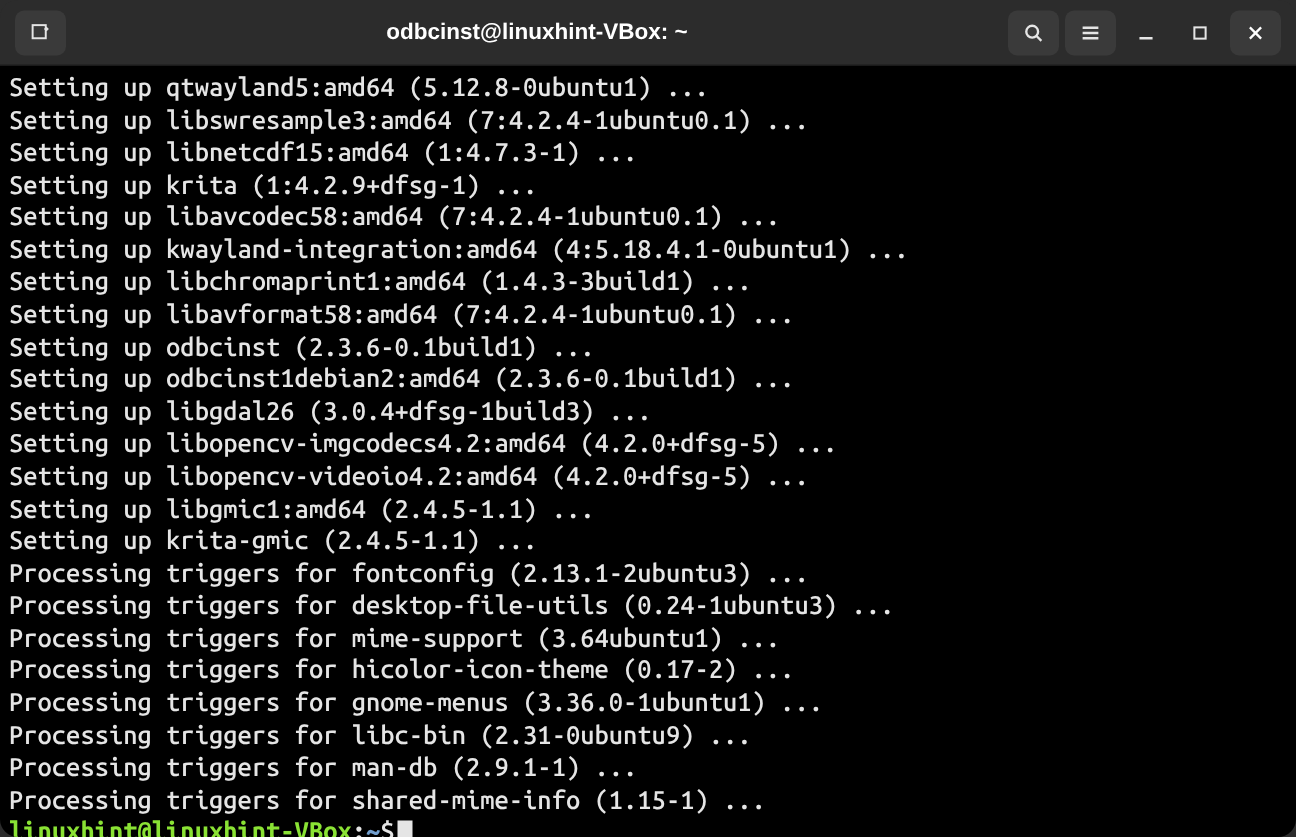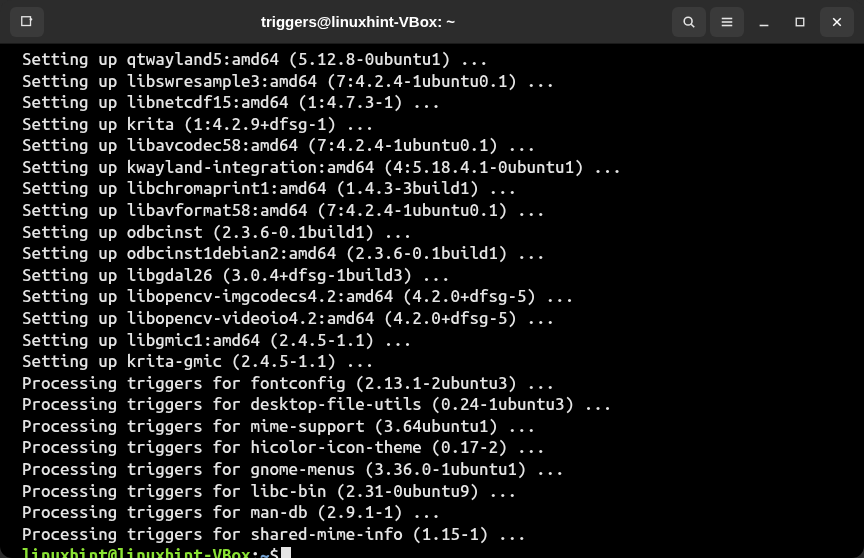--- a/index.html
+++ b/index.html
@@ -69,21 +69,21 @@
       gap: 4px;
       align-items: center;
     }
     .terminal {
       flex: 1;
       background: #000000;
       color: #e5e5e5;
       font-family: "Ubuntu Mono", "DejaVu Sans Mono", monospace;
       font-size: 17px;
       line-height: 1.27;
-      padding: 4px 22px;
+      padding: 4px 6px;
       white-space: pre;
       overflow: hidden;
       font-weight: 500;
     }
     .prompt-user {
       color: #8ae234;
       font-weight: bold;
     }
     .prompt-colon {
       color: #e5e5e5;
@@ -115,21 +115,21 @@
   <div class="titlebar">
     <div class="titlebar-left">
       <div class="titlebar-btn">
         <svg class="icon-svg" width="14" height="14" viewBox="0 0 16 16">
           <rect x="2" y="2" width="10" height="10" fill="none" stroke="#e5e5e5" stroke-width="1.5"></rect>
           <path d="M11 5 h3 M12.5 3.5 v3" stroke="#e5e5e5" stroke-width="1.5"></path>
         </svg>
       </div>
     </div>
     <div class="titlebar-spacer"></div>
-    <div class="titlebar-title">triggers@linuxhint-VBox: ~</div>
+    <div class="titlebar-title">odbcinst@linuxhint-VBox: ~</div>
     <div class="titlebar-spacer"></div>
     <div class="titlebar-right">
       <div class="titlebar-btn">
         <svg class="icon-svg" width="14" height="14" viewBox="0 0 16 16">
           <circle cx="7" cy="7" r="4.5" fill="none" stroke="#e5e5e5" stroke-width="1.8"></circle>
           <line x1="10.5" y1="10.5" x2="14" y2="14" stroke="#e5e5e5" stroke-width="1.8"></line>
         </svg>
       </div>
       <div class="titlebar-btn">
         <svg class="icon-svg" width="14" height="14" viewBox="0 0 16 16">

